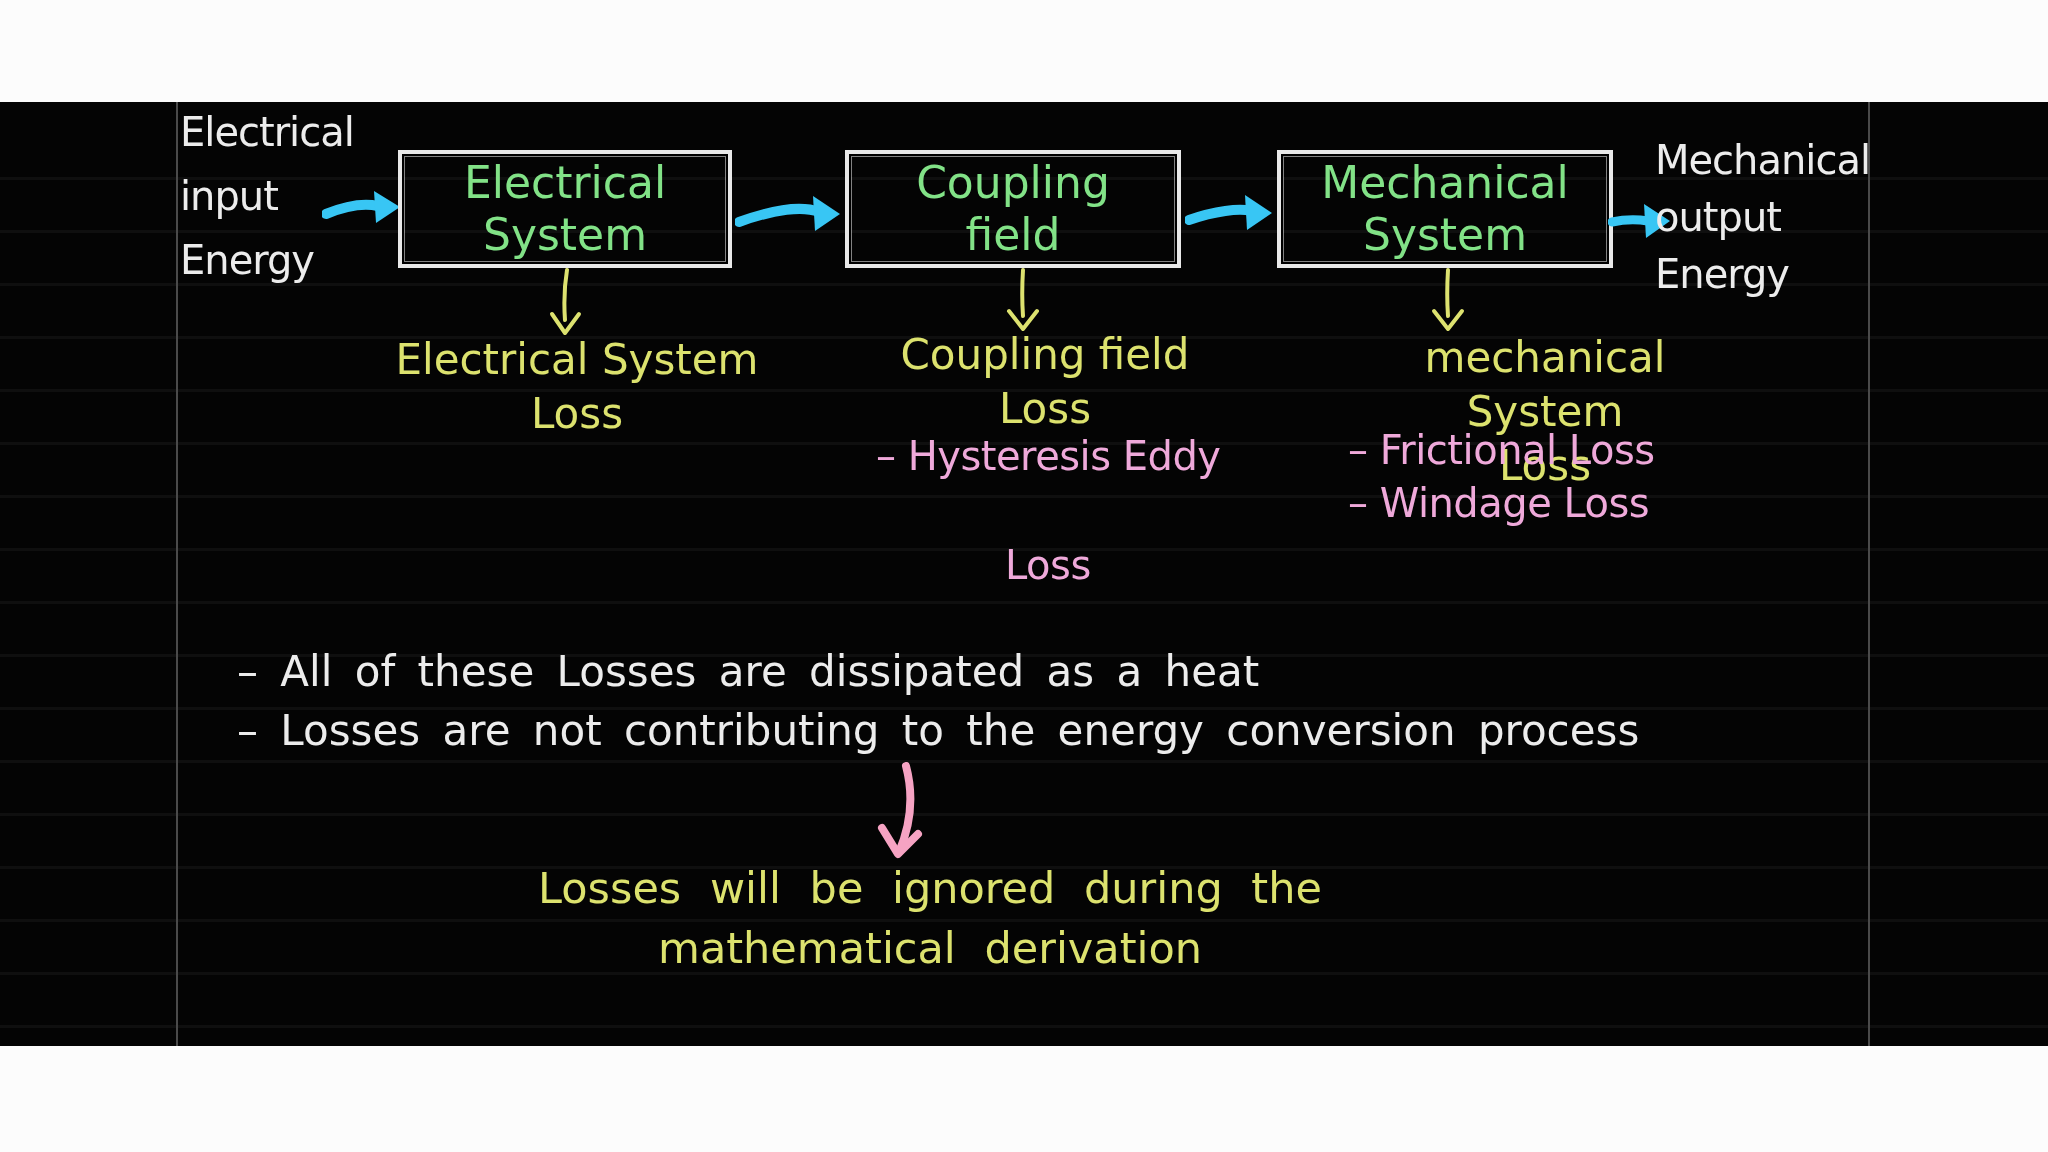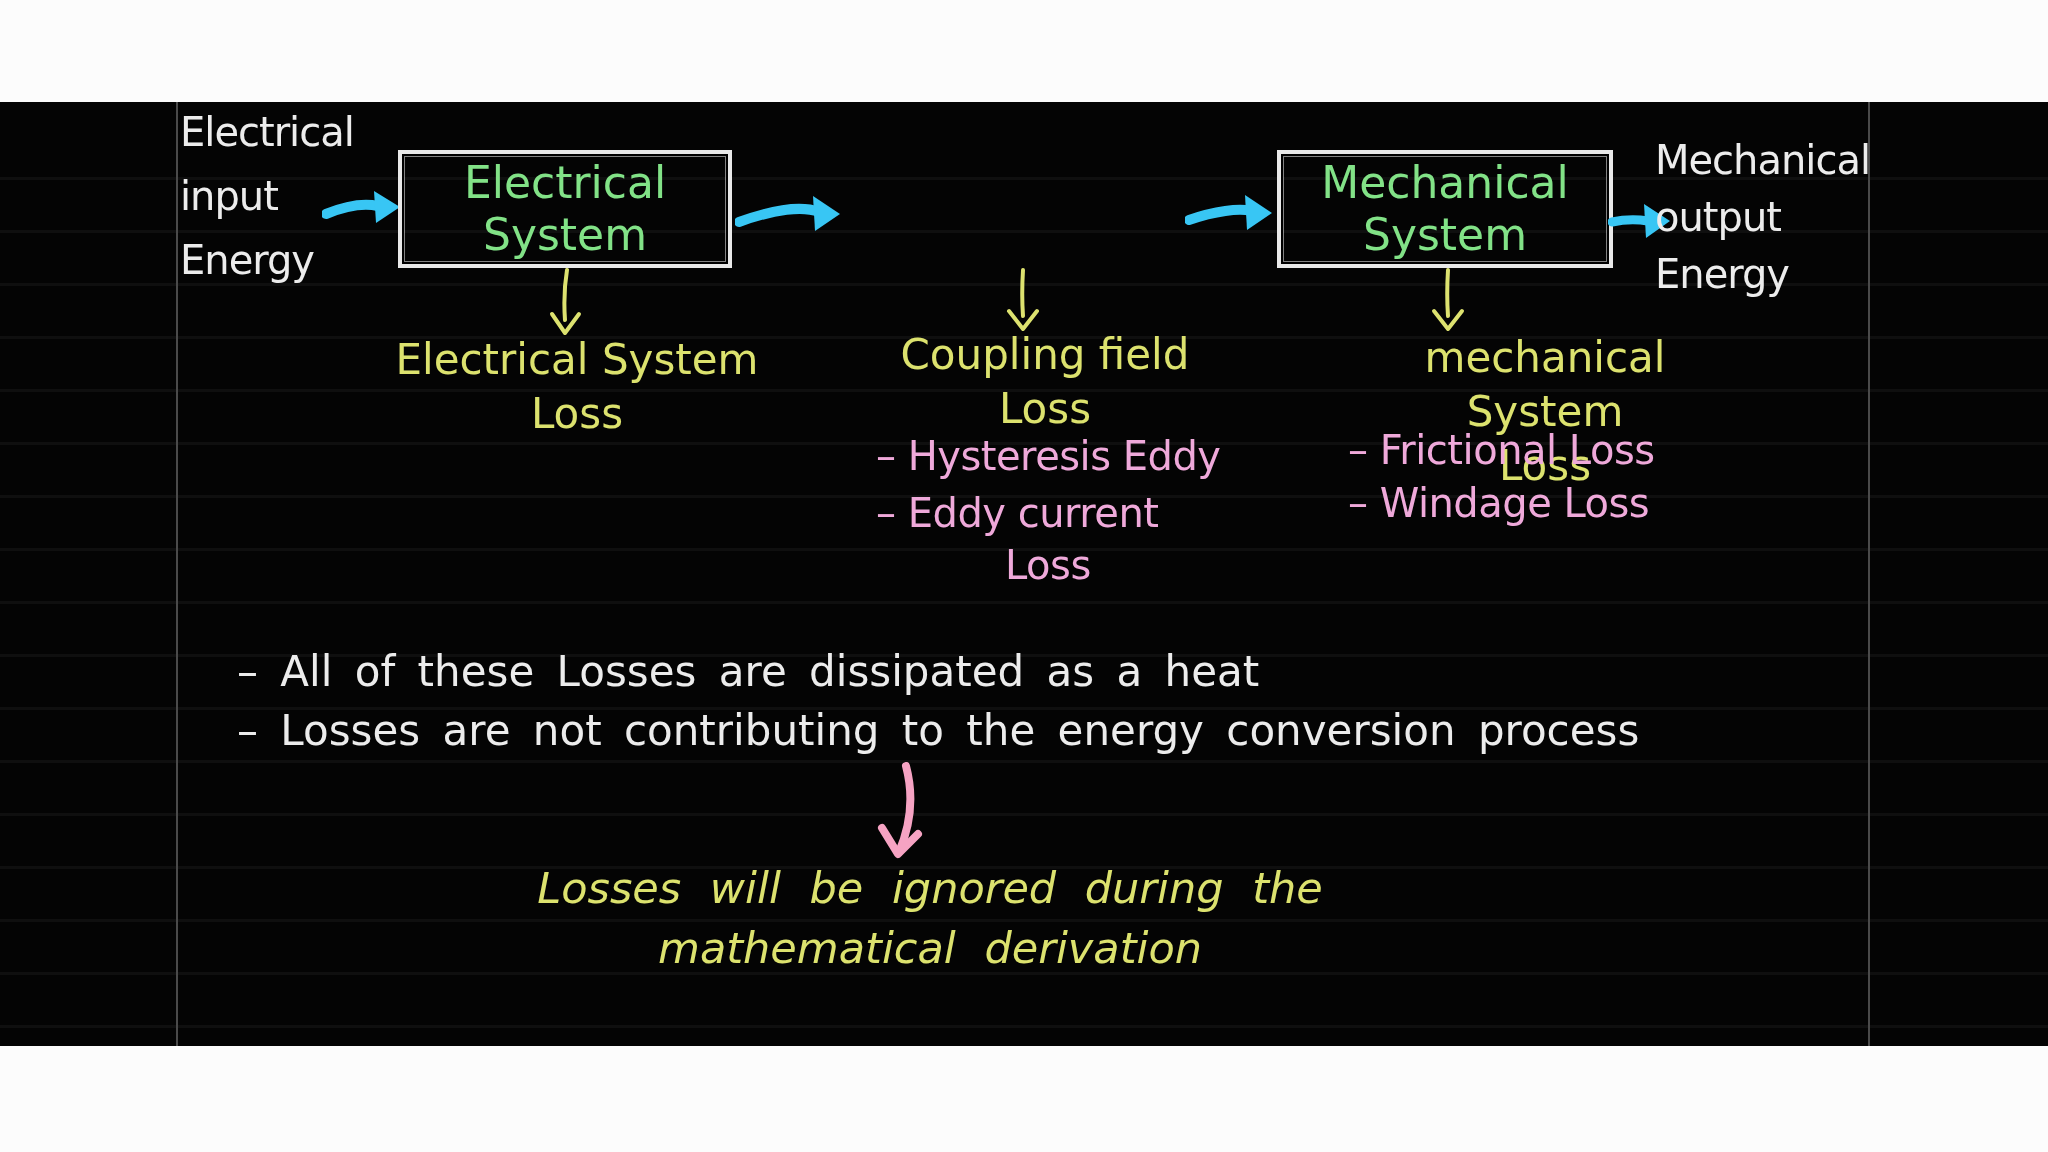--- a/index.html
+++ b/index.html
@@ -39,21 +39,21 @@
   .loss-item{font-size:40px;letter-spacing:-0.5px;}
   .li-hyst{left:876px;top:430px;}
   .li-eddy{left:876px;top:487px;}
   .li-eddy2{left:1005px;top:539px;}
   .li-fric{left:1348px;top:424px;}
   .li-wind{left:1348px;top:477px;}
   .note{font-size:42px;word-spacing:9px;letter-spacing:0px;}
   .note1{left:237px;top:645px;}
   .note2{left:237px;top:704px;}
   .conclusion{left:420px;top:858px;width:1020px;font-size:43px;line-height:60px;
-              text-align:center;word-spacing:15px;font-style:italic;}
+              text-align:center;word-spacing:15px;}
   .arrow{position:absolute;}
 </style>
 </head>
 <body>
 
 <div class="screen">
 
   <div class="strip top"></div>
   <div class="strip bottom"></div>
 
@@ -75,20 +75,24 @@
   <div class="sysbox box1">
     <div class="lbl green">Electrical
 System</div>
   </div>
 
   <svg class="arrow" style="left:735px;top:190px;" width="108" height="48" viewBox="0 0 108 48">
     <path d="M4,32 C40,19 68,16 84,22" stroke="#38c6f4" stroke-width="10" fill="none" stroke-linecap="round"></path>
     <polygon points="78,6 105,24 80,41" fill="#38c6f4"></polygon>
   </svg>
 
+  <div class="sysbox box2">
+    <div class="lbl green">Coupling
+field</div>
+  </div>
 
   <svg class="arrow" style="left:1185px;top:190px;" width="90" height="48" viewBox="0 0 90 48">
     <path d="M4,30 C30,21 54,18 66,21" stroke="#38c6f4" stroke-width="10" fill="none" stroke-linecap="round"></path>
     <polygon points="60,5 87,23 62,40" fill="#38c6f4"></polygon>
   </svg>
 
   <div class="sysbox box3">
     <div class="lbl green">Mechanical
 System</div>
   </div>
@@ -114,21 +118,20 @@
     <path d="M26,2 C25,18 25,34 26,48" stroke="#dde26f" stroke-width="4" fill="none" stroke-linecap="round"></path>
     <polyline points="12,43 26,61 40,43" stroke="#dde26f" stroke-width="4" fill="none" stroke-linecap="round" stroke-linejoin="round"></polyline>
   </svg>
 
   <div class="hw yellow loss-title lt1">Electrical System
 Loss</div>
 
   <div class="hw yellow loss-title lt2">Coupling field
 Loss</div>
   <div class="hw pink loss-item li-hyst">– Hysteresis Eddy</div>
-  <div class="hw pink loss-item li-eddy">– Eddy current</div>
   <div class="hw pink loss-item li-eddy2">Loss</div>
 
   <div class="hw yellow loss-title lt3">mechanical System
 Loss</div>
   <div class="hw pink loss-item li-fric">– Frictional Loss</div>
   <div class="hw pink loss-item li-wind">– Windage Loss</div>
 
   <div class="hw white note note1">– All of these Losses are dissipated as a heat</div>
   <div class="hw white note note2">– Losses are not contributing to the energy conversion process</div>
 

